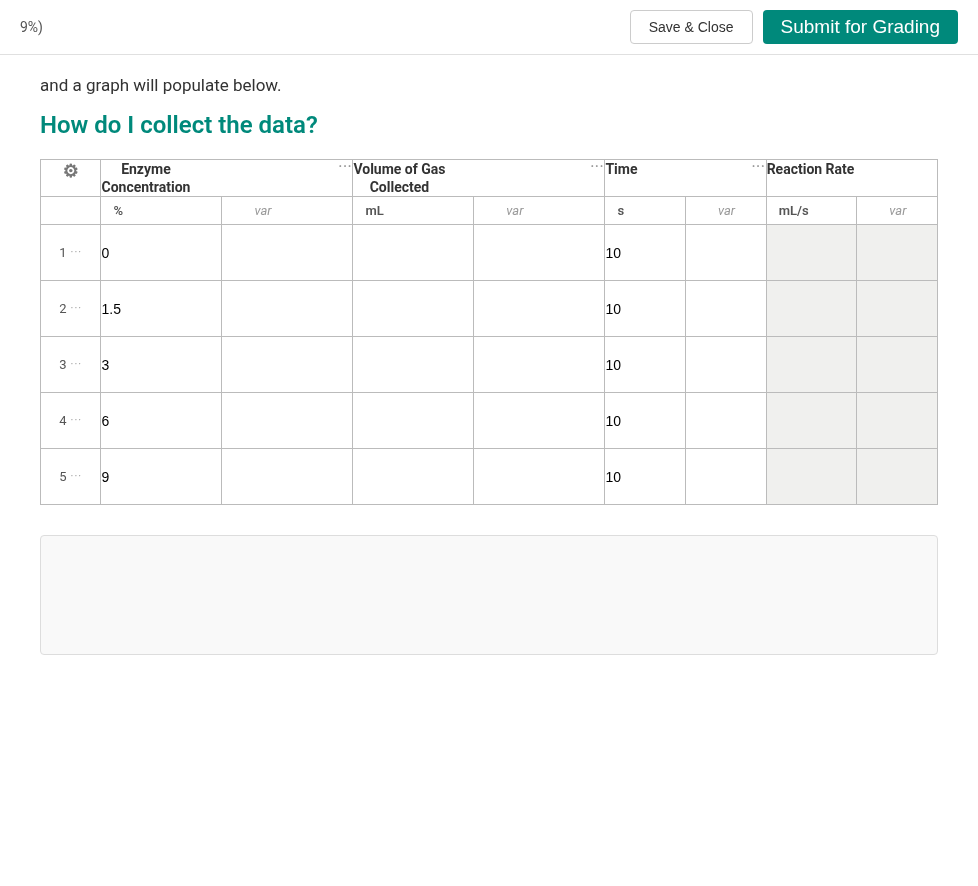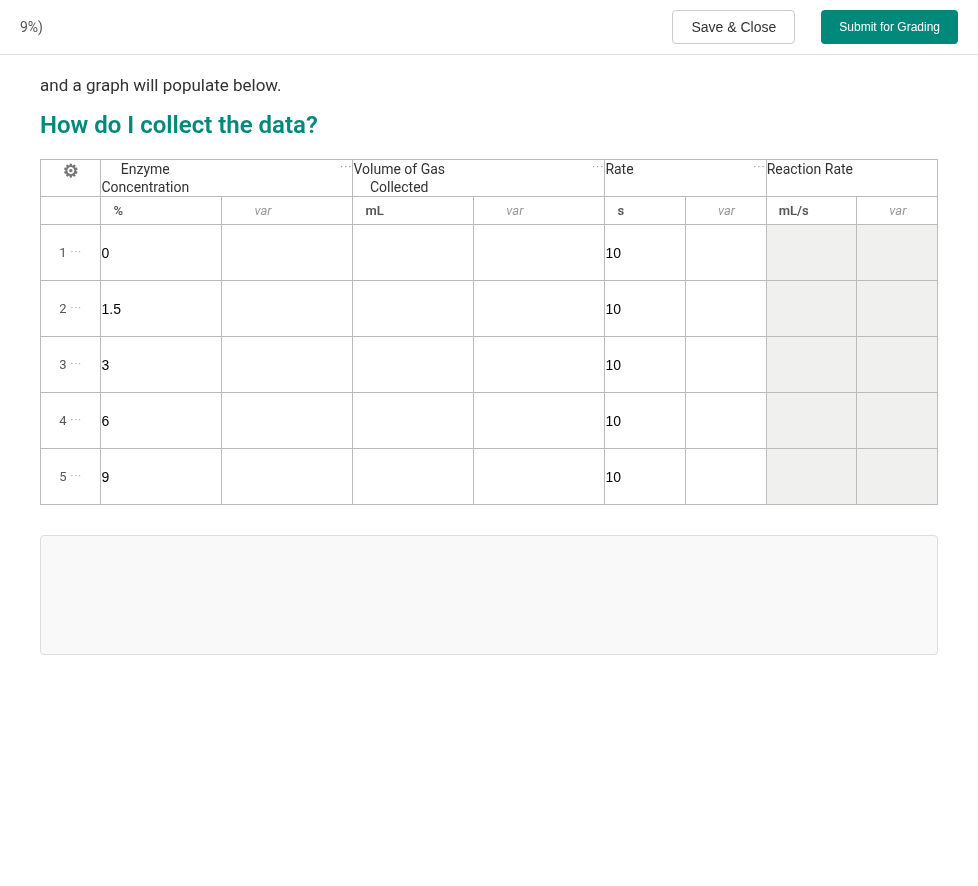--- a/index.html
+++ b/index.html
@@ -19,41 +19,41 @@
       background: #fff;
     }
 
     .top-bar-left {
       font-size: 14px;
       color: #555;
     }
 
     .top-bar-buttons {
       display: flex;
-      gap: 26px;
+      gap: 10px;
     }
 
     .btn-save {
       padding: 8px 18px;
       border: 1px solid #ccc;
       background: #fff;
       color: #333;
       border-radius: 4px;
       cursor: pointer;
       font-size: 14px;
     }
 
     .btn-submit {
       padding: 4px 18px;
       border: none;
       background: #00897b;
       color: #fff;
       border-radius: 4px;
       cursor: pointer;
-      font-size: 12px;
+      font-size: 19px;
       font-weight: 500;
       text-align: right;
     }
 
     .main-content {
       padding: 20px 40px;
     }
 
     .instruction-text {
       font-size: 17px;
@@ -105,21 +105,21 @@
     .header-col-group {
       padding: 12px 12px 6px 12px;
       vertical-align: top;
     }
 
     .col-title {
       display: flex;
       align-items: flex-start;
       justify-content: space-between;
       font-size: 14px;
-      font-weight: 400;
+      font-weight: 700;
       color: #333;
       line-height: 1.3;
     }
 
     .col-dots {
       color: #999;
       font-size: 12px;
       letter-spacing: 1px;
       cursor: pointer;
       margin-left: 4px;
@@ -255,21 +255,21 @@
 
         <th class="header-col-group" colspan="2">
           <div class="col-title">
             <span>Volume of Gas<br>Collected</span>
             <span class="col-dots">···</span>
           </div>
         </th>
 
         <th class="header-col-group" colspan="2">
           <div class="col-title">
-            <span>Rate</span>
+            <span>Time</span>
             <span class="col-dots">···</span>
           </div>
         </th>
 
         <th class="header-col-group" colspan="2">
           <div class="col-title">
             <span>Reaction Rate</span>
           </div>
         </th>
       </tr>

